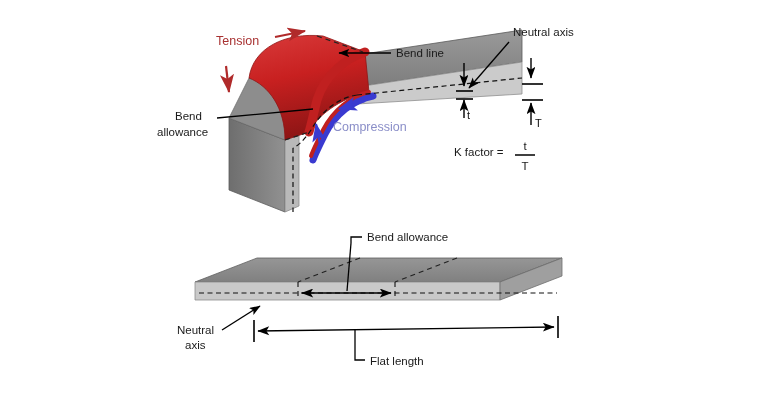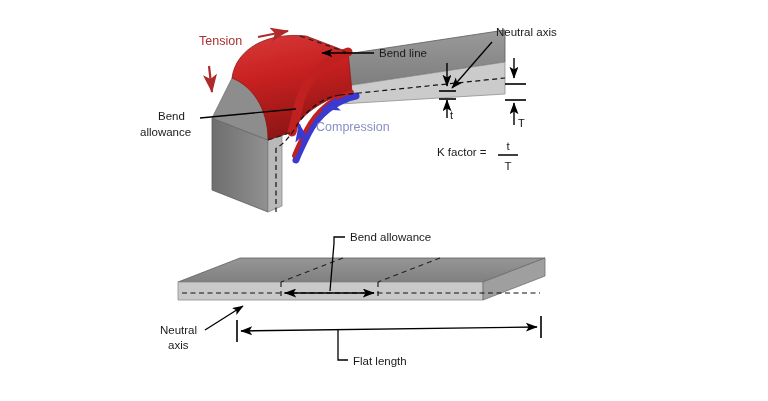--- a/index.html
+++ b/index.html
@@ -9,21 +9,21 @@
   }
   body {
     width: 768px;
     height: 401px;
     position: relative;
     overflow: hidden;
     font-family: "Liberation Sans", sans-serif;
   }
   #diagram-root {
     position: absolute;
-    left: 0;
+    left: 17px;
     top: 0;
     width: 744px;
     height: 401px;
   }
   svg {
     display: block;
   }
   .lbl {
     font-family: "Liberation Sans", sans-serif;
     font-size: 11.5px;

